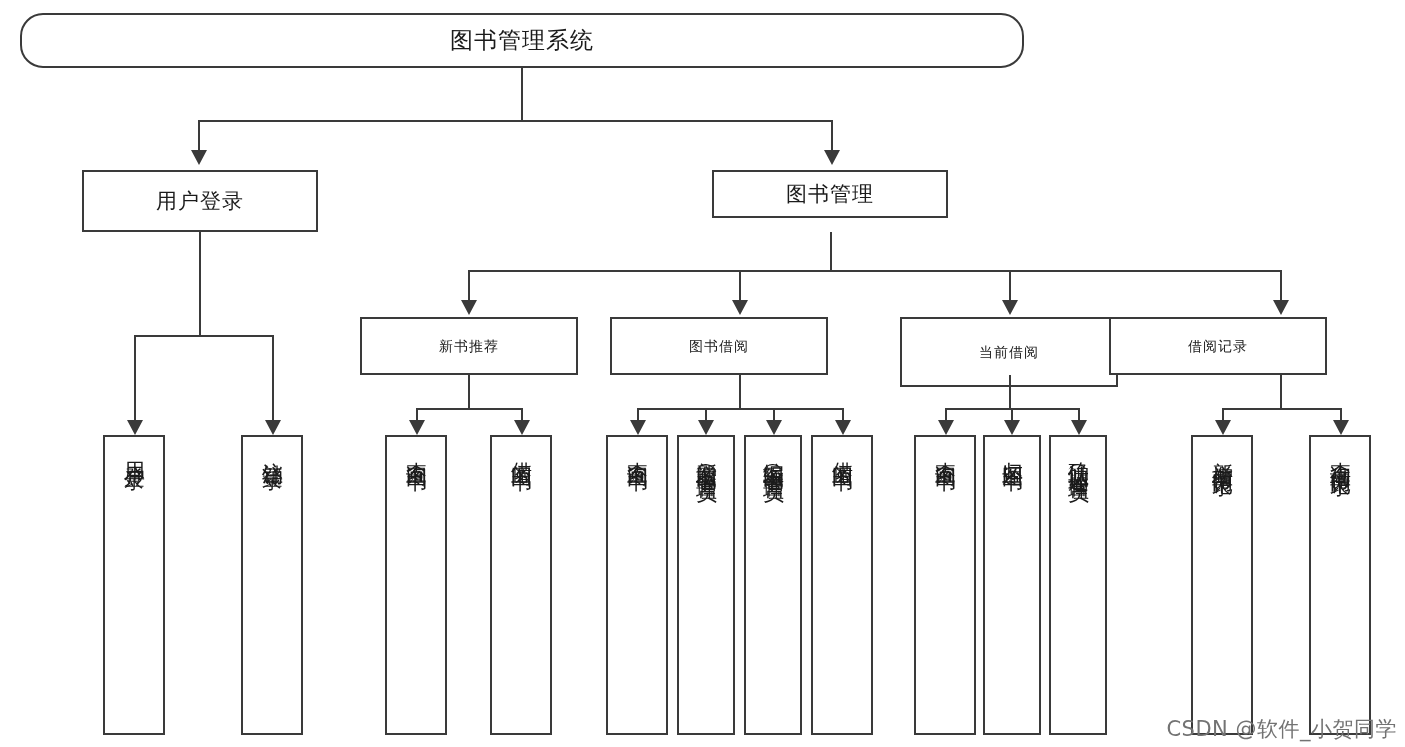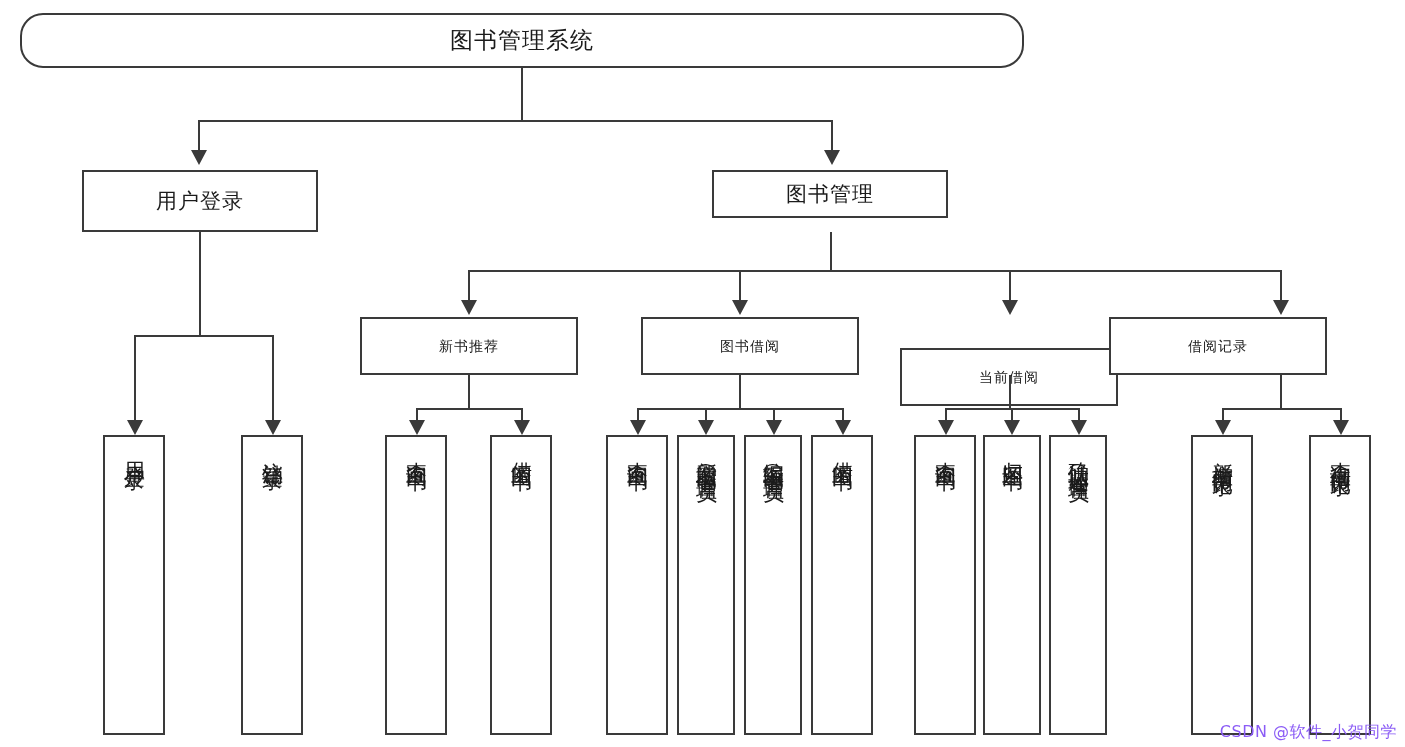--- a/index.html
+++ b/index.html
@@ -72,22 +72,22 @@
     border-left:8px solid transparent;
     border-right:8px solid transparent;
     border-top:15px solid #3a3a3a;
   }
 
   
   #watermark{
     position:absolute;
     right:8px;
     bottom:4px;
-    font-size:16px;
-    color:#8b5cf6;
+    font-size:21px;
+    color:#737373;
     letter-spacing:0.5px;
     white-space:nowrap;
     pointer-events:none;
   }
 </style>
 </head>
 <body>
 
 <div id="canvas">
 
@@ -126,24 +126,24 @@
   <div class="vline" style="left:739px;top:270px;height:30px;"></div>
   <div class="arrow" style="left:732px;top:300px;"></div>
   <div class="vline" style="left:1009px;top:270px;height:30px;"></div>
   <div class="arrow" style="left:1002px;top:300px;"></div>
   <div class="vline" style="left:1280px;top:270px;height:30px;"></div>
   <div class="arrow" style="left:1273px;top:300px;"></div>
 
   <div class="node lvl2" style="left:360px;top:317px;width:218px;height:58px;">
     <span>新书推荐</span>
   </div>
-  <div class="node lvl2" style="left:641px;top:317px;width:218px;height:58px;">
+  <div class="node lvl2" style="left:610px;top:317px;width:218px;height:58px;">
     <span>图书借阅</span>
   </div>
-  <div class="node lvl2" style="left:900px;top:317px;width:218px;height:58px;margin-top:31px;">
+  <div class="node lvl2" style="left:900px;top:317px;width:218px;height:70px;">
     <span>当前借阅</span>
   </div>
   <div class="node lvl2" style="left:1109px;top:317px;width:218px;height:58px;">
     <span>借阅记录</span>
   </div>
 
   <div class="vline" style="left:468px;top:375px;height:33px;"></div>
   <div class="hline" style="left:416px;top:408px;width:105px;"></div>
   <div class="vline" style="left:416px;top:408px;height:12px;"></div>
   <div class="arrow" style="left:409px;top:420px;"></div>

